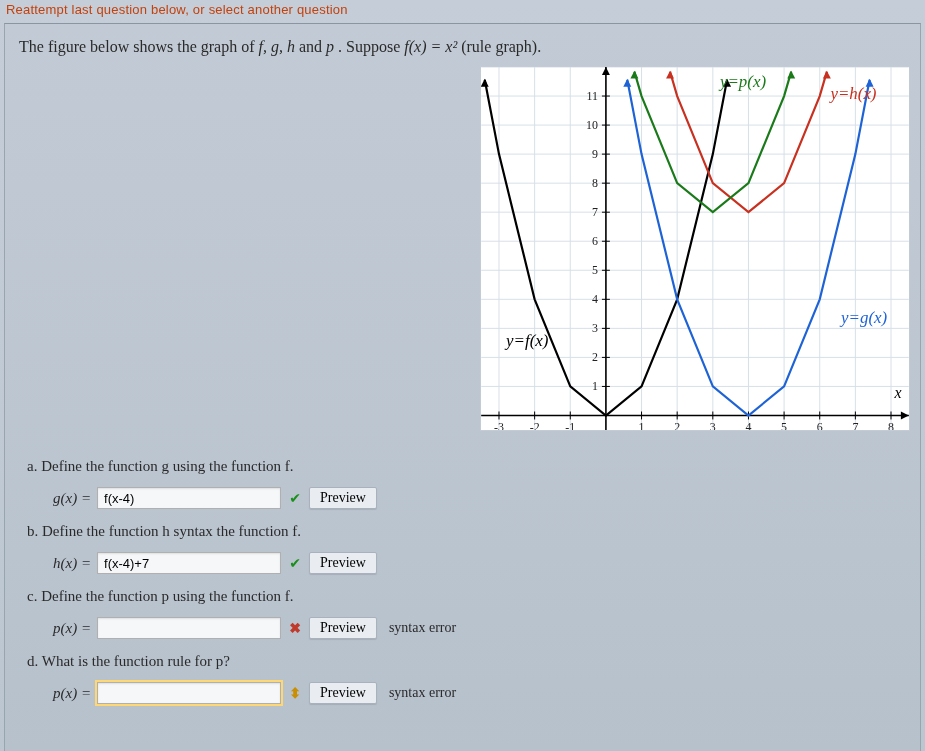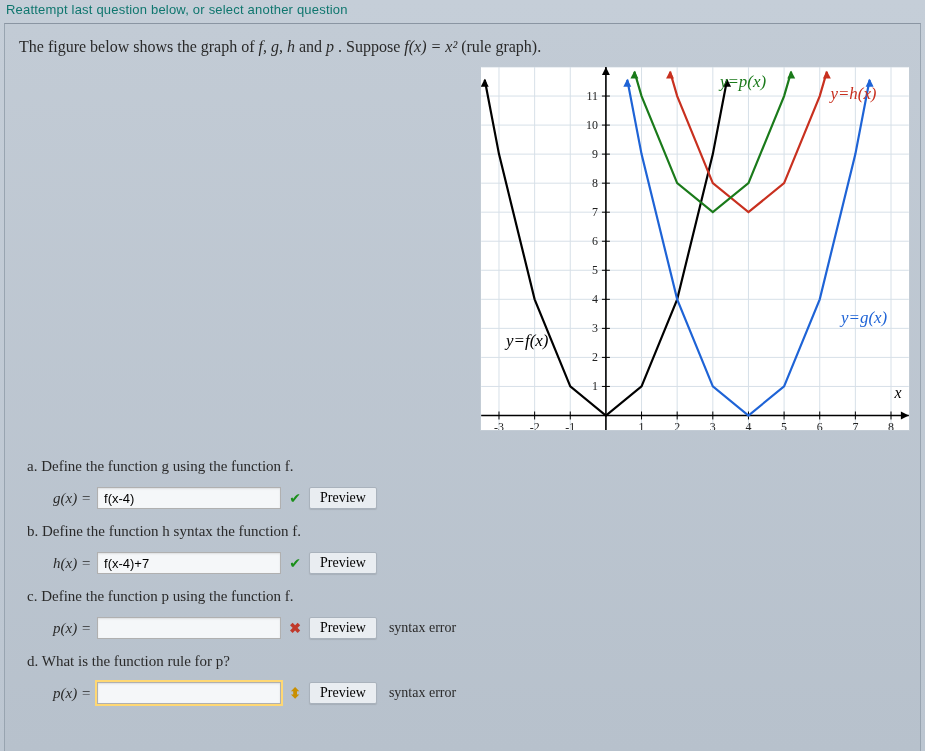--- a/index.html
+++ b/index.html
@@ -8,21 +8,21 @@
     background: linear-gradient(180deg, #c5ced8 0%, #bcc6d1 100%);
     width: 925px;
     height: 751px;
     color: #2a2a2a;
     overflow: hidden;
     position: relative;
   }
   .top-text {
     font-family: Arial, sans-serif;
     font-size: 13px;
-    color: #0f766e;
+    color: #c2410c;
     padding: 2px 6px 6px;
     letter-spacing: .2px;
   }
   .panel {
     border: 1px solid #98a4b0;
     border-top: 1.5px solid #8a95a2;
     margin: 0 4px;
     padding: 14px 14px 100px;
     background: linear-gradient(180deg, #c2cbd5 0%, #b7c1cc 100%);
     height: 730px;

